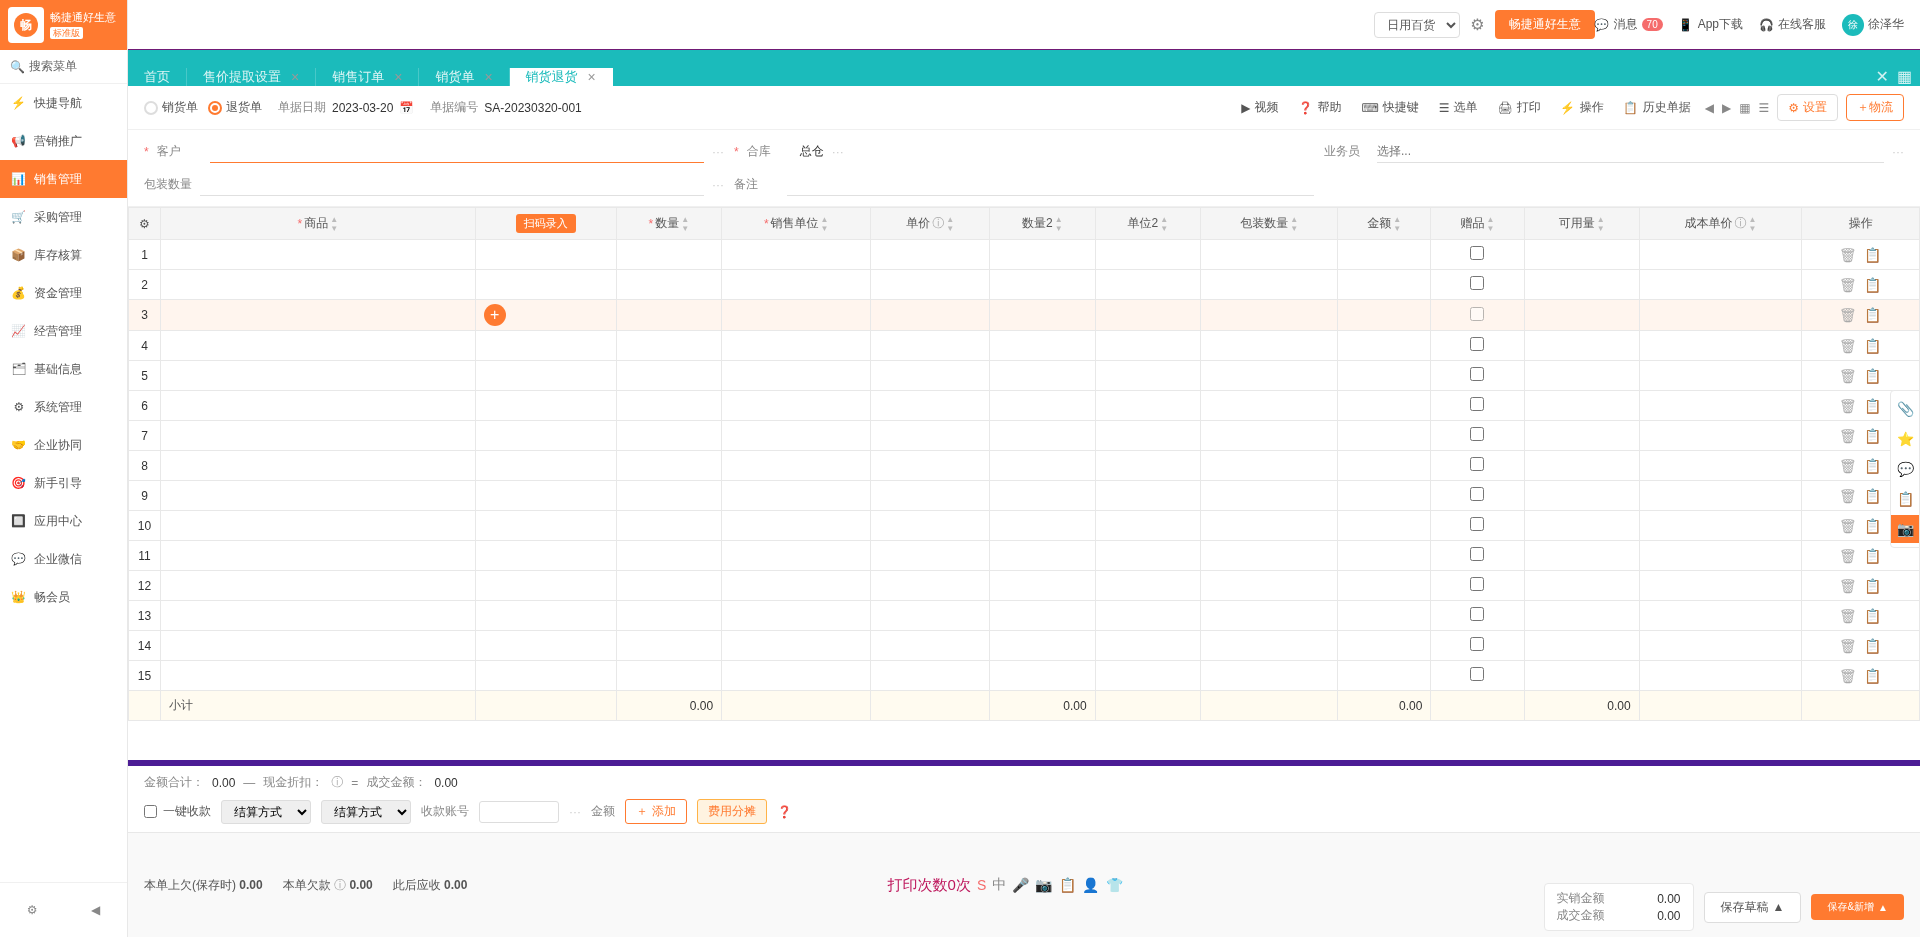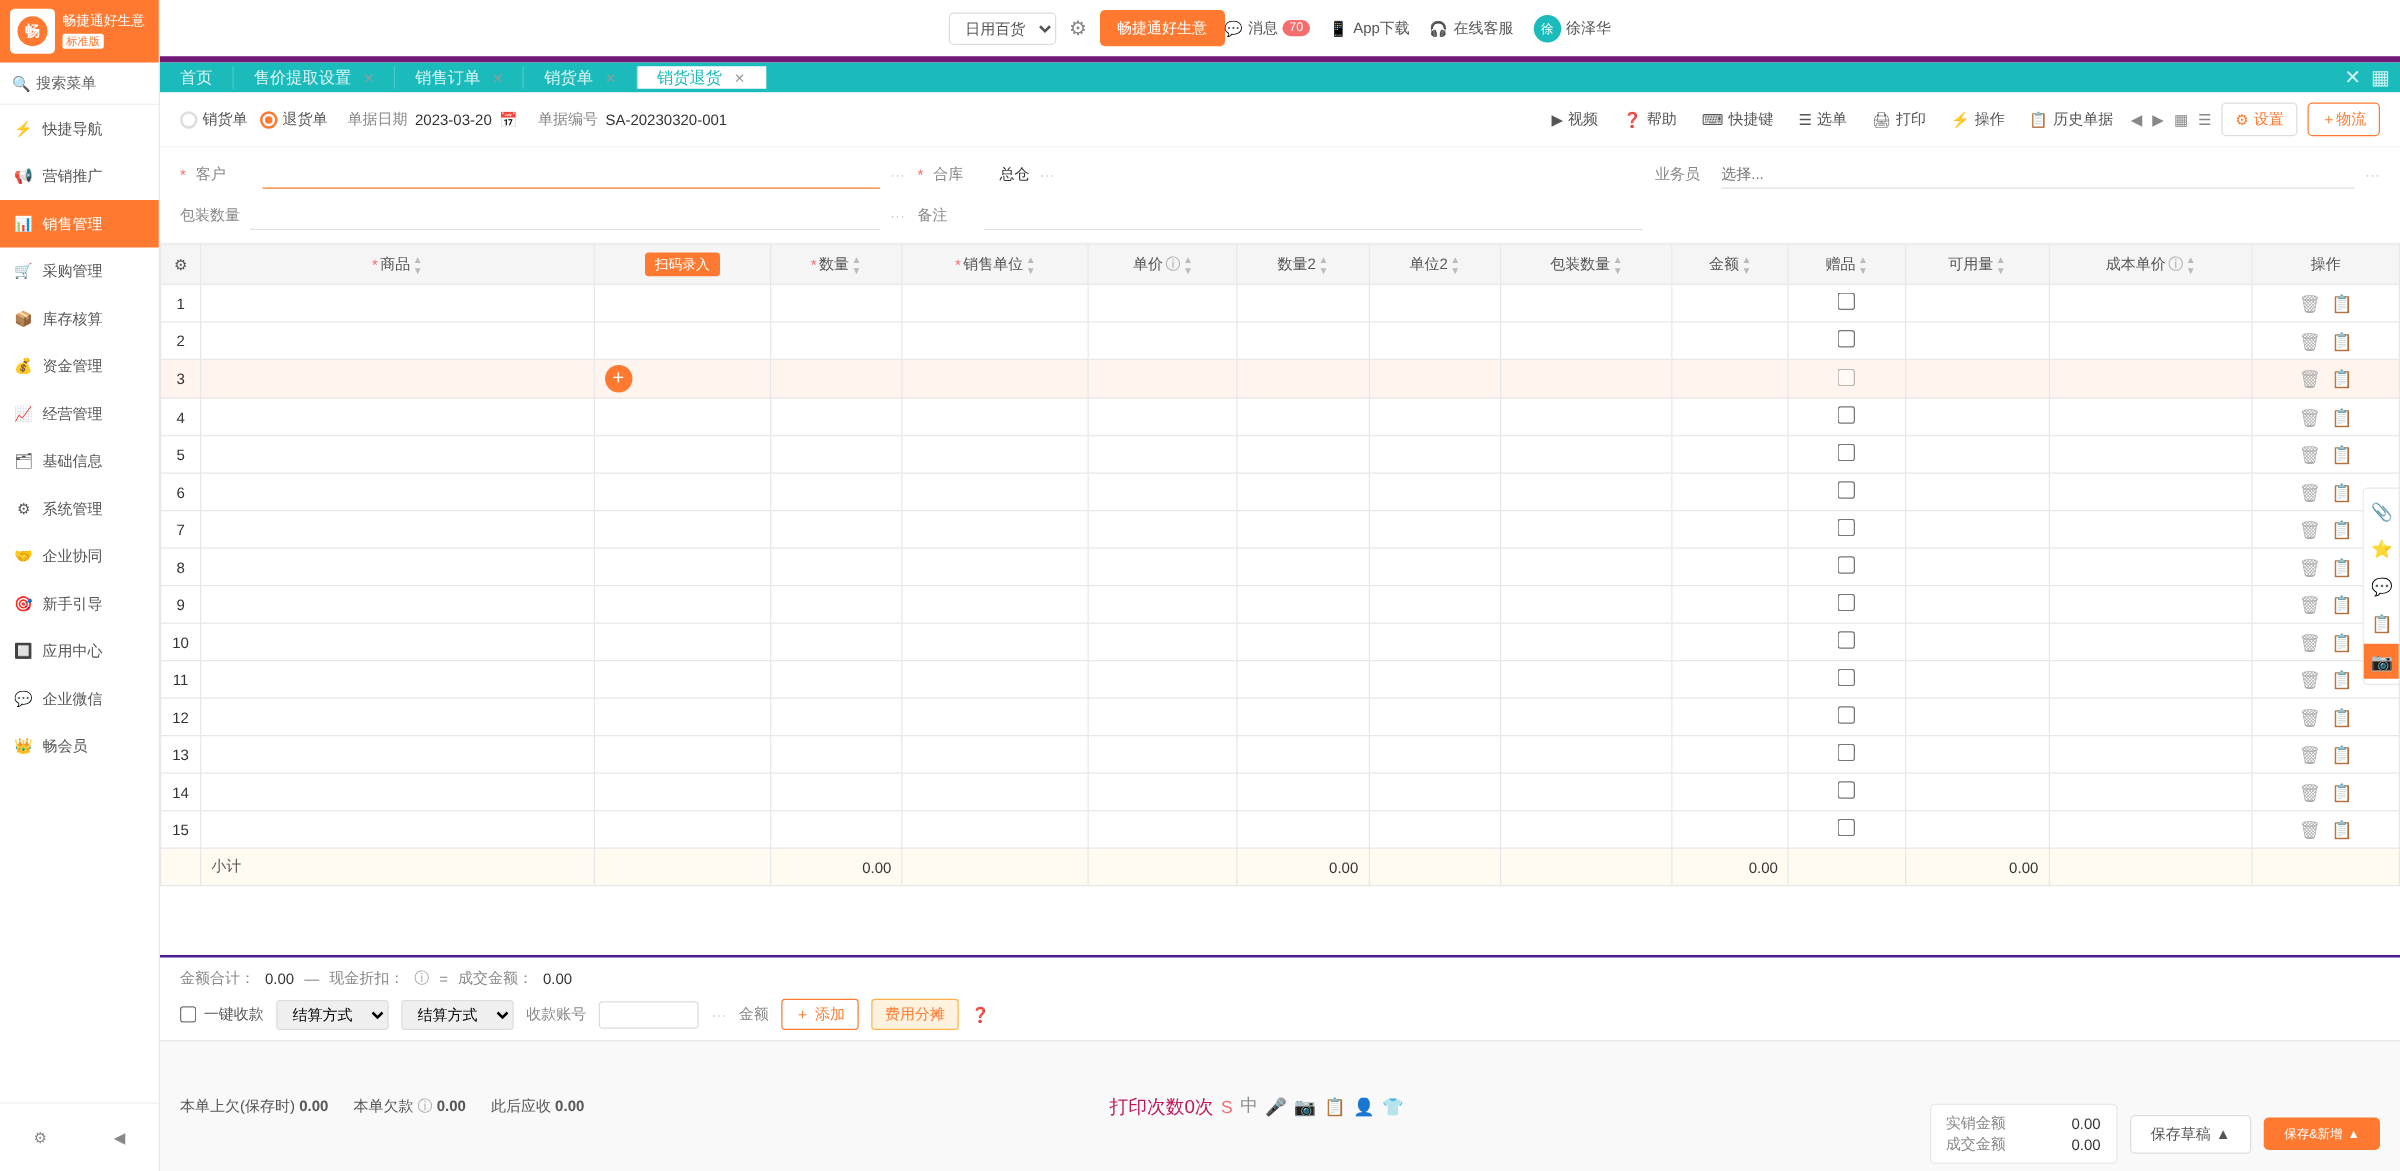--- a/index.html
+++ b/index.html
@@ -27,35 +27,35 @@
     .sidebar-nav-item .nav-icon { width: 18px; height: 18px; display: flex; align-items: center; justify-content: center; flex-shrink: 0; }
     .sidebar-bottom { margin-top: auto; border-top: 1px solid #f0f0f0; padding: 8px 0; }
     .sidebar-bottom-item { padding: 8px 10px; display: flex; align-items: center; gap: 6px; cursor: pointer; color: #888; }
 
     
     .main {
       margin-left: 128px; display: flex; flex-direction: column; height: 937px; background: #f5f5f5;
     }
     
     .topbar {
-      height: 50px; background: #fff; border-bottom: 5px solid #701a75; display: flex; align-items: center; padding: 0 3px; justify-content: center;
+      height: 50px; background: #fff; border-bottom: 1px solid #701a75; display: flex; align-items: center; padding: 0 16px; justify-content: flex-end;
     }
     .topbar-left { display: flex; align-items: center; gap: 10px; }
     .topbar-right { display: flex; align-items: center; gap: 16px; color: #555; font-size: 12px; }
     .topbar-btn-trial {
       background: #ff7a30; color: #fff; border: none; border-radius: 4px; padding: 6px 14px; font-size: 12px; cursor: pointer;
     }
     .topbar-settings-icon { color: #888; cursor: pointer; font-size: 16px; }
     .topbar-select { border: 1px solid #ddd; border-radius: 4px; padding: 4px 8px; font-size: 12px; color: #555; background: #fff; }
     .badge-red { background: #f56c6c; color: #fff; border-radius: 10px; padding: 1px 5px; font-size: 10px; min-width: 18px; text-align: center; }
     .topbar-icon-btn { display: flex; align-items: center; gap: 4px; cursor: pointer; color: #555; }
 
     
     .tabbar {
-      height: 24px; background: #1bbbbb; display: flex; align-items: center;
+      height: 36px; background: #1bbbbb; display: flex; align-items: flex-end;
     }
     .tab-item {
       padding: 0 16px; display: flex; align-items: center; gap: 6px; cursor: pointer; color: rgba(255,255,255,0.85); font-size: 13px; border-right: 1px solid rgba(255,255,255,0.2);
       white-space: nowrap;
     }
     .tab-item.active { background: #fff; color: #1bbbbb; font-weight: 500; }
     .tab-close { margin-left: 4px; color: #999; font-size: 14px; line-height: 1; }
     .tabbar-end { margin-left: auto; display: flex; align-items: center; padding: 0 8px; gap: 8px; }
     .tabbar-end-icon { color: rgba(255,255,255,0.8); cursor: pointer; font-size: 16px; }
 
@@ -127,21 +127,21 @@
 
     
     .right-panel {
       position: fixed; right: 0; top: 50%; transform: translateY(-50%); width: 30px; background: #fff;
       border: 1px solid #e8e8e8; border-radius: 4px 0 0 4px; display: flex; flex-direction: column; gap: 2px; padding: 4px 0;
     }
     .right-panel-btn { padding: 6px 6px; color: #888; cursor: pointer; text-align: center; font-size: 14px; }
 
     
     .footer {
-      background: #fff; border-top: 2px solid #4c1d95; padding: 8px 16px;
+      background: #fff; border-top: 6px solid #4c1d95; padding: 8px 16px;
     }
     .footer-row1 { display: flex; align-items: center; gap: 16px; margin-bottom: 8px; }
     .footer-formula { display: flex; align-items: center; gap: 8px; color: #555; }
     .footer-label { color: #888; }
     .footer-value { color: #333; font-weight: 500; }
     .footer-minus { color: #888; }
     .footer-equals { color: #888; }
     .footer-row2 { display: flex; align-items: center; gap: 10px; }
     .footer-checkbox-row { display: flex; align-items: center; gap: 6px; color: #555; }
     .footer-input { border: 1px solid #ddd; border-radius: 3px; padding: 3px 8px; font-size: 12px; width: 80px; }

